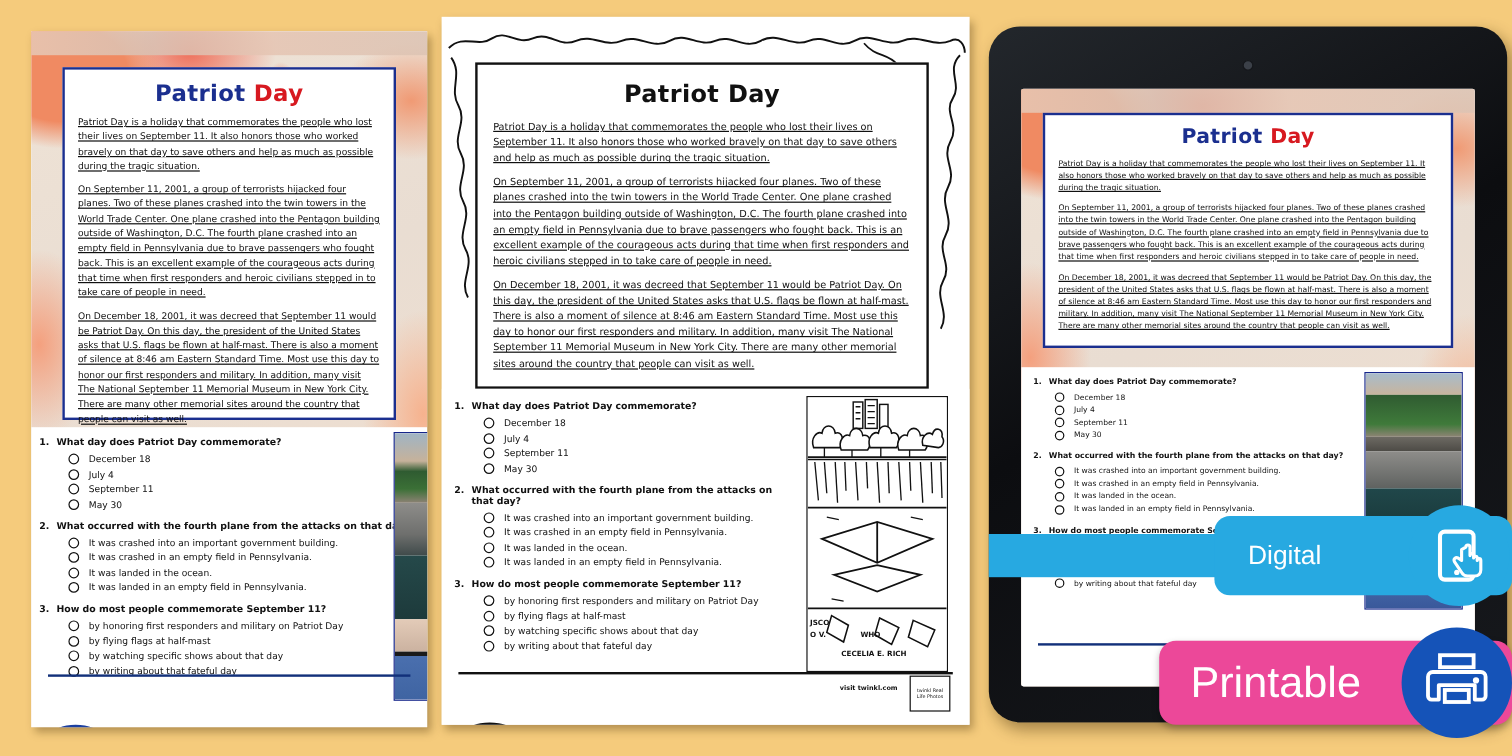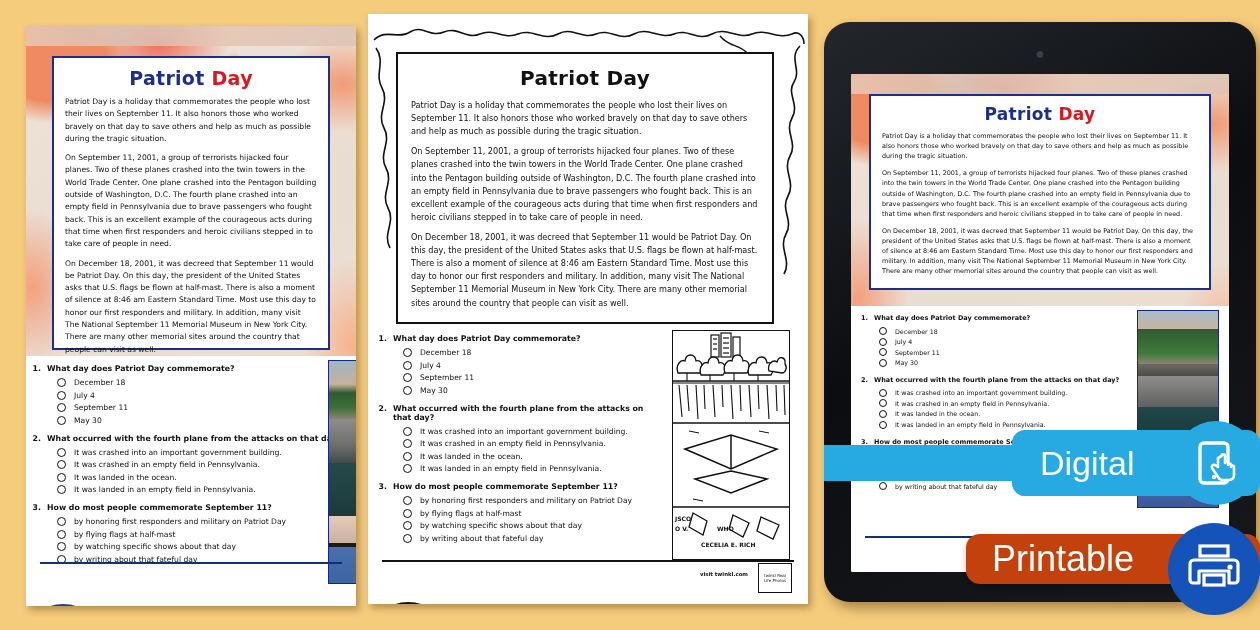--- a/index.html
+++ b/index.html
@@ -77,21 +77,21 @@
     font-family:"DejaVu Sans", sans-serif;
   }
   #sheet-color .doc-title{font-size:19px;padding-top:9px;}
   #sheet-color .t-blue{color:#1b2f8f;}
   #sheet-color .t-red{color:#d71920;}
   #sheet-bw .doc-title{font-size:20px;padding-top:12px;color:#111;}
 
   .body-copy{font-size:7.6px;line-height:1.62;color:#101010;text-align:left;}
   #sheet-color .body-copy{padding:7px 11px 0 11px;}
   #sheet-bw .body-copy{font-size:8.1px;padding:9px 13px 0 13px;}
-  .body-copy p{margin:0 0 7px 0;}
+  .body-copy p{margin:0 0 7px 0;text-decoration:underline;}
 
   .qlist{list-style:none;margin:0;padding:0;}
   .q-item{margin-bottom:9px;}
   .q-text{font-size:7.8px;font-weight:bold;color:#111;display:flex;gap:6px;}
   .q-num{min-width:11px;text-align:right;}
   .opts{list-style:none;margin:5px 0 0 0;padding:0 0 0 27px;}
   .opt{display:flex;align-items:center;gap:8px;font-size:7.6px;color:#111;margin-bottom:3.5px;}
   .radio{width:7px;height:7px;border:1.1px solid #111;border-radius:50%;flex:0 0 auto;}
 
   
@@ -153,29 +153,29 @@
   
   .badge{
     position:absolute;display:flex;align-items:center;
     color:#fff;border-radius:12px;
   }
   #badge-digital{
     left:1012px;top:430px;width:248px;height:66px;
     background:#27a9e1;border-radius:13px;
   }
   #badge-printable{
-    left:966px;top:534px;width:294px;height:50px;
-    background:#c2410c;border-radius:14px;
+    left:966px;top:534px;width:294px;height:70px;
+    background:#ec4899;border-radius:14px;
     box-shadow:0 3px 6px rgba(0,0,0,.25);
   }
   .badge-label{
     font-family:"Liberation Sans", sans-serif;
     font-weight:normal;color:#fff;
   }
-  #badge-digital .badge-label{font-size:34px;margin-left:28px;}
+  #badge-digital .badge-label{font-size:22px;margin-left:28px;}
   #badge-printable .badge-label{font-size:36px;margin-left:26px;}
   .badge-circle{
     position:absolute;border-radius:50%;display:flex;
     align-items:center;justify-content:center;
   }
   #badge-digital .badge-circle{
     right:2px;top:-9px;width:84px;height:84px;background:#27a9e1;
   }
   #badge-printable .badge-circle{
     right:0px;top:-11px;width:92px;height:92px;background:#1553b8;

